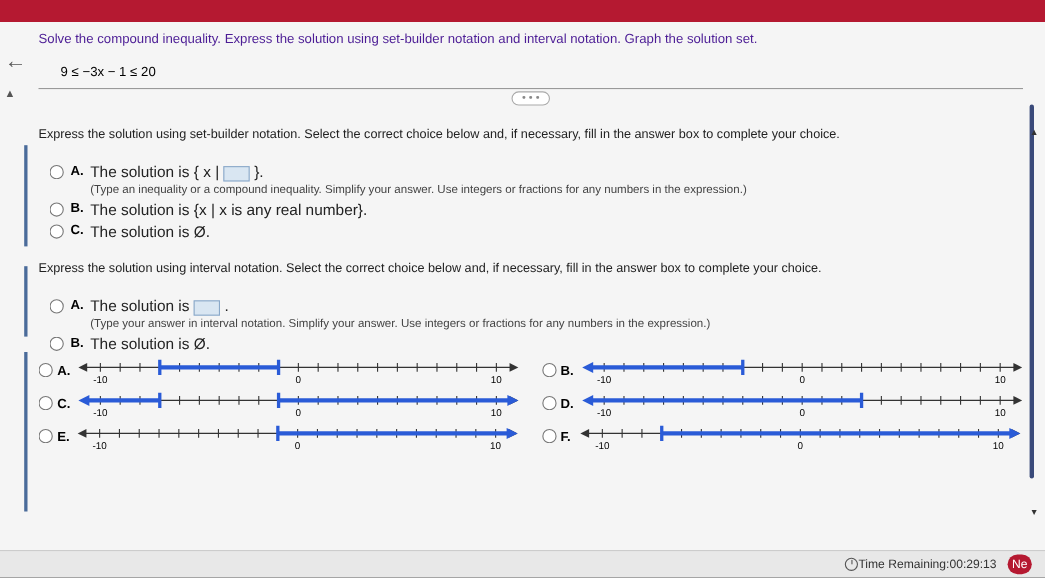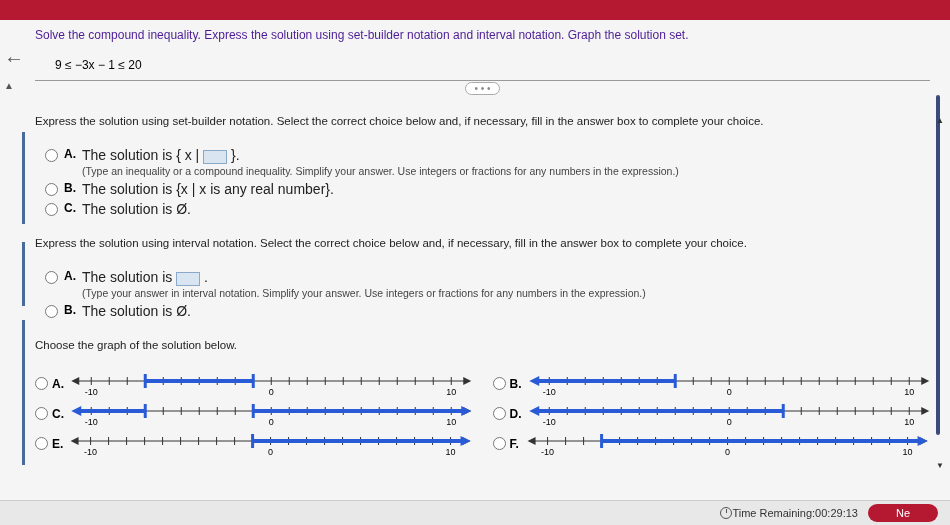--- a/index.html
+++ b/index.html
@@ -24,21 +24,21 @@
 .graph-section { margin-top: 4px; }
 .graph-grid { display: grid; grid-template-columns: 1fr 1fr; gap: 4px 20px; }
 .graph-choice { display: flex; align-items: center; }
 .graph-choice input[type=radio] { margin-right: 4px; }
 .nline { flex: 1; }
 .nline svg { width: 100%; height: 26px; display: block; }
 .footer { position: absolute; bottom: 0; left: 0; right: 0; background: #e8e8e8; height: 25px; display: flex; align-items: center; justify-content: flex-end; padding: 0 12px; gap: 10px; border-top: 1px solid #ccc; }
 .timer { font-size: 11px; color: #333; display: flex; align-items: center; gap: 0; }
 .timer-ic { display: inline-block; width: 12px; height: 12px; border: 1.5px solid #555; border-radius: 50%; position: relative; }
 .timer-ic:after { content: ""; position: absolute; width: 1px; height: 4px; background: #555; left: 4.5px; top: 1px; }
-.next-btn { background: #b51931; color: #fff; border: none; border-radius: 12px; padding: 3px 28px; font-size: 11px; cursor: pointer; }
+.next-btn { background: #b51931; color: #fff; border: none; border-radius: 12px; padding: 3px 4px; font-size: 11px; cursor: pointer; }
 .vbar { position: absolute; left: 22px; width: 3px; background: #4a6b9a; }
 .right-scroll { position: absolute; right: 10px; top: 0; bottom: 25px; width: 4px; }
 .right-scroll .thumb { position: absolute; top: 75px; bottom: 40px; width: 4px; background: #3a4a7a; border-radius: 2px; }
 .right-arr { position: absolute; right: 6px; font-size: 8px; color: #333; }
 </style>
 </head>
 <body>
 
 <div class="topbar"></div>
 
@@ -85,21 +85,20 @@
       <div class="sub-text">(Type your answer in interval notation. Simplify your answer. Use integers or fractions for any numbers in the expression.)</div>
     </div>
   </div>
   <div class="choice-row">
     <input type="radio" name="p2" style="">
     <span class="choice-label">B.</span>
     <div class="choice-content"><span class="choice-text">The solution is Ø.</span></div>
   </div>
 
   <div class="vbar" style="top:300px; height:145px;"></div>
-  <div class="instr">Choose the graph of the solution below.</div>
 
   <div class="graph-section">
     <div class="graph-grid">
       <div class="graph-choice">
         <input type="radio" name="p3" style="">
         <span class="choice-label">A.</span>
         <div class="nline">
           <svg viewBox="0 0 400 26">
               <line x1="5" y1="10" x2="395" y2="10" stroke="#333" stroke-width="1"></line>
               <polygon points="0,10 8,6 8,14" fill="#333"></polygon>

